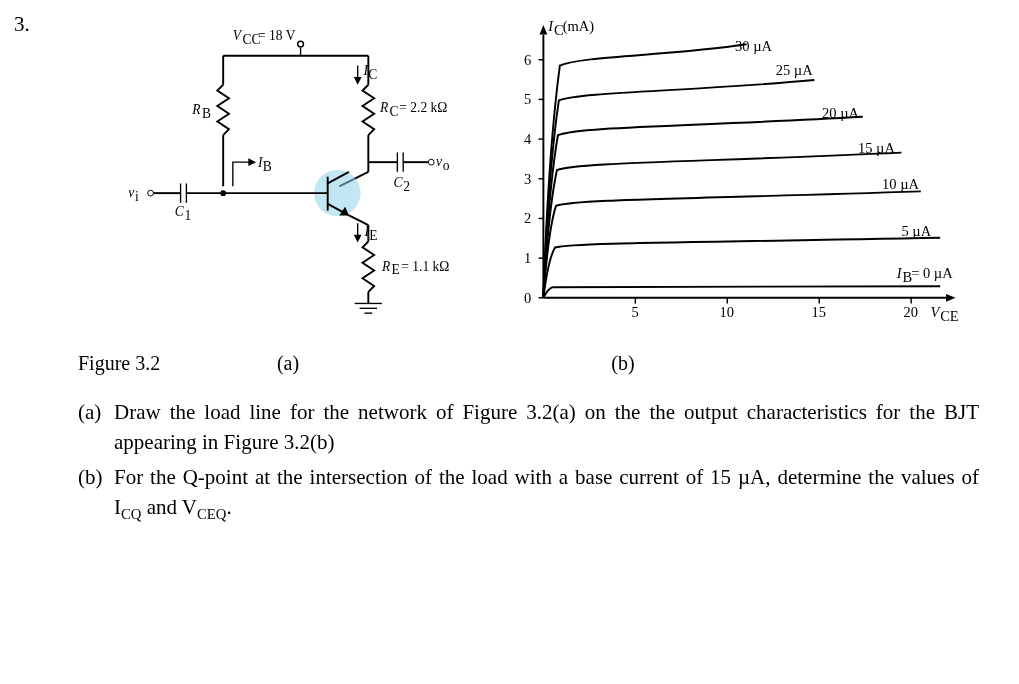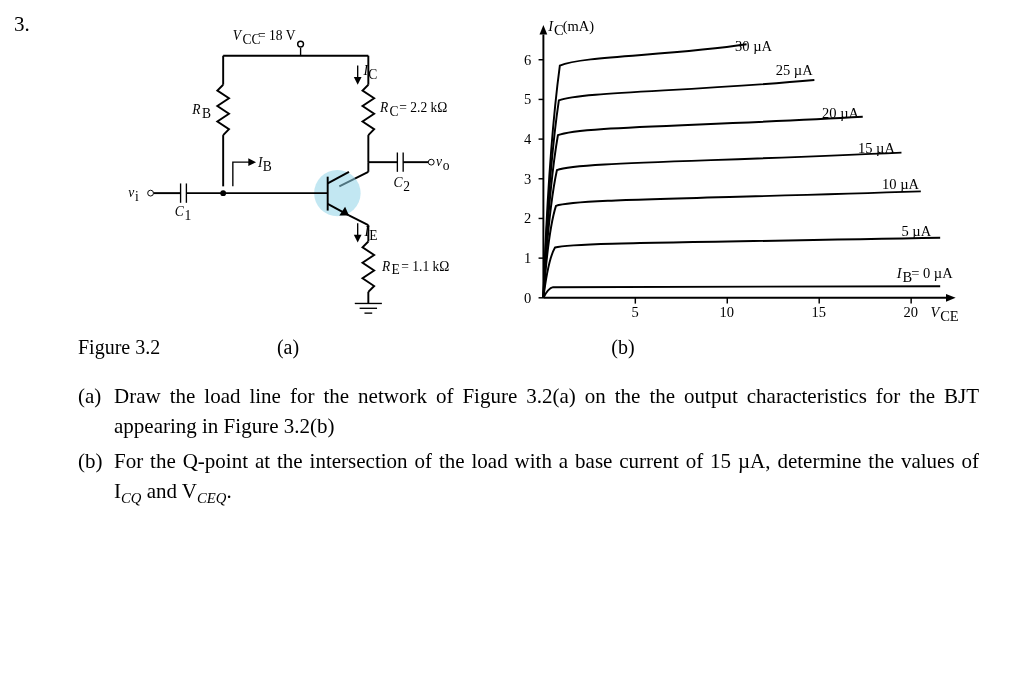--- a/index.html
+++ b/index.html
@@ -1,25 +1,25 @@
 <!DOCTYPE html>
 <html><head>
 <meta charset="utf-8">
 <style>
   html,body{margin:0;padding:0;background:#fff;font-family:"Times New Roman",serif;color:#000;}
   .page{width:1019px;height:684px;position:relative;padding:12px 40px 0 30px;box-sizing:border-box;}
   .q-num{position:absolute;left:14px;top:12px;font-size:21px;}
   .intro{font-size:21px;line-height:1.45;margin:0 0 10px 48px;text-align:justify;}
   .figs{display:flex;gap:30px;margin-left:48px;align-items:flex-start;}
-  .caption-row{display:flex;margin-top:4px;margin-left:48px;align-items:center;}
+  .caption-row{display:flex;margin-top:20px;margin-left:48px;align-items:center;}
   .cap-a,.cap-b{font-size:20px;}
   .parts{margin-top:22px;margin-left:48px;font-size:21px;line-height:1.45;}
   .part{display:flex;gap:8px;margin-bottom:4px;}
   .part .pl{text-align:justify;}
-  sub,sup{font-size:70%;font-style:italic;}
+  sub,sup{font-size:70%;}
 </style>
 </head>
 <body>
 
 <div class="page">
   <div class="q-num">3.</div>
 
 
   <div class="figs">
 

